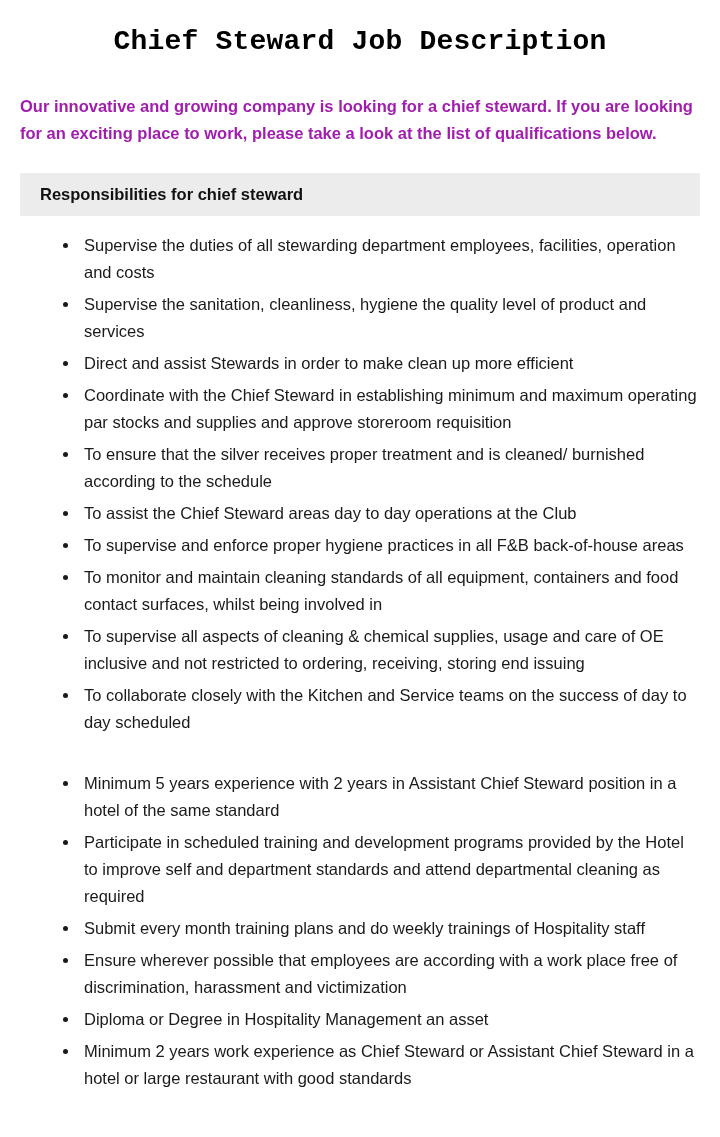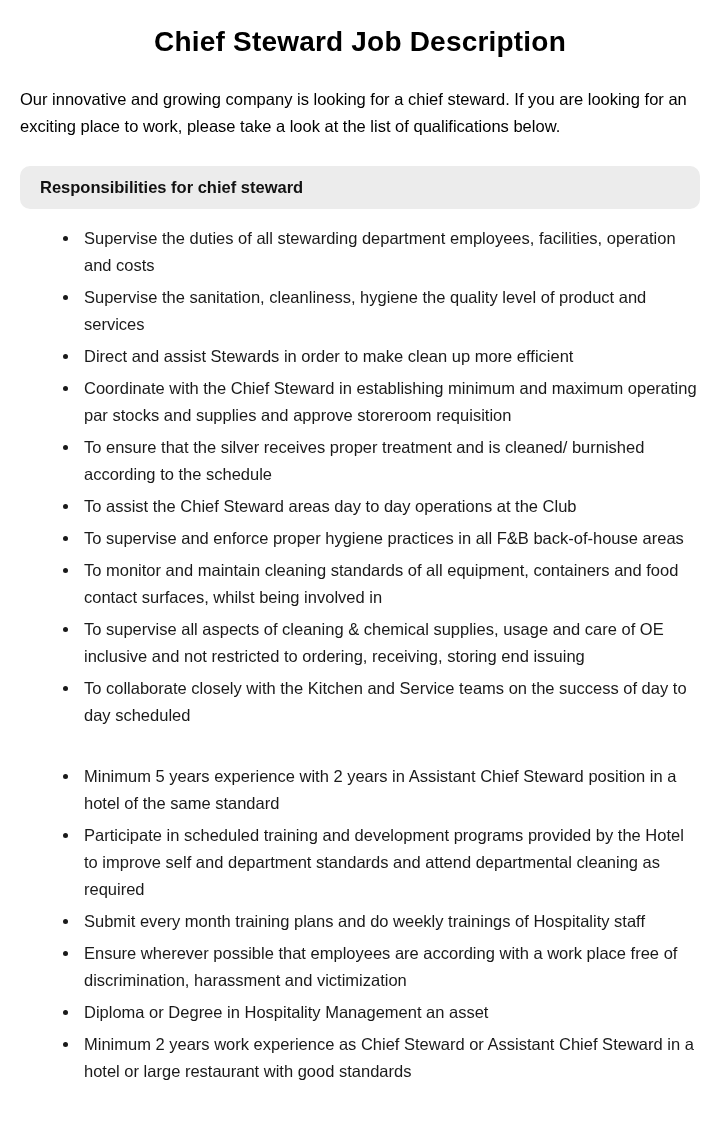--- a/index.html
+++ b/index.html
@@ -19,35 +19,37 @@
     box-sizing: border-box;
   }
   .doc-title {
     font-size: 28px;
     font-weight: 700;
     color: #000000;
     text-align: center;
     margin: 0;
     padding: 26px 0 24px 0;
     letter-spacing: 0.2px;
+    font-family: Liberation Mono, monospace;
   }
   .intro {
     font-size: 16.5px;
     line-height: 27px;
-    margin: 4px 0 26px 0;
-    color: #000000;
+    margin: 12px 0 26px 0;
+    color: #a21caf;
+    font-weight: bold;
   }
   .section-heading {
     background: #ececec;
     font-size: 16.5px;
     font-weight: 700;
     color: #111111;
     padding: 12px 20px;
     margin: 0 0 16px 0;
-    border-radius: 10px;
+    border-radius: 1px;
   }
   ul.bullet-list {
     margin: 0 0 34px 0;
     padding: 0 0 0 44px;
     list-style: disc;
   }
   ul.bullet-list li {
     font-size: 16.5px;
     line-height: 27px;
     margin: 0 0 5px 16px;

